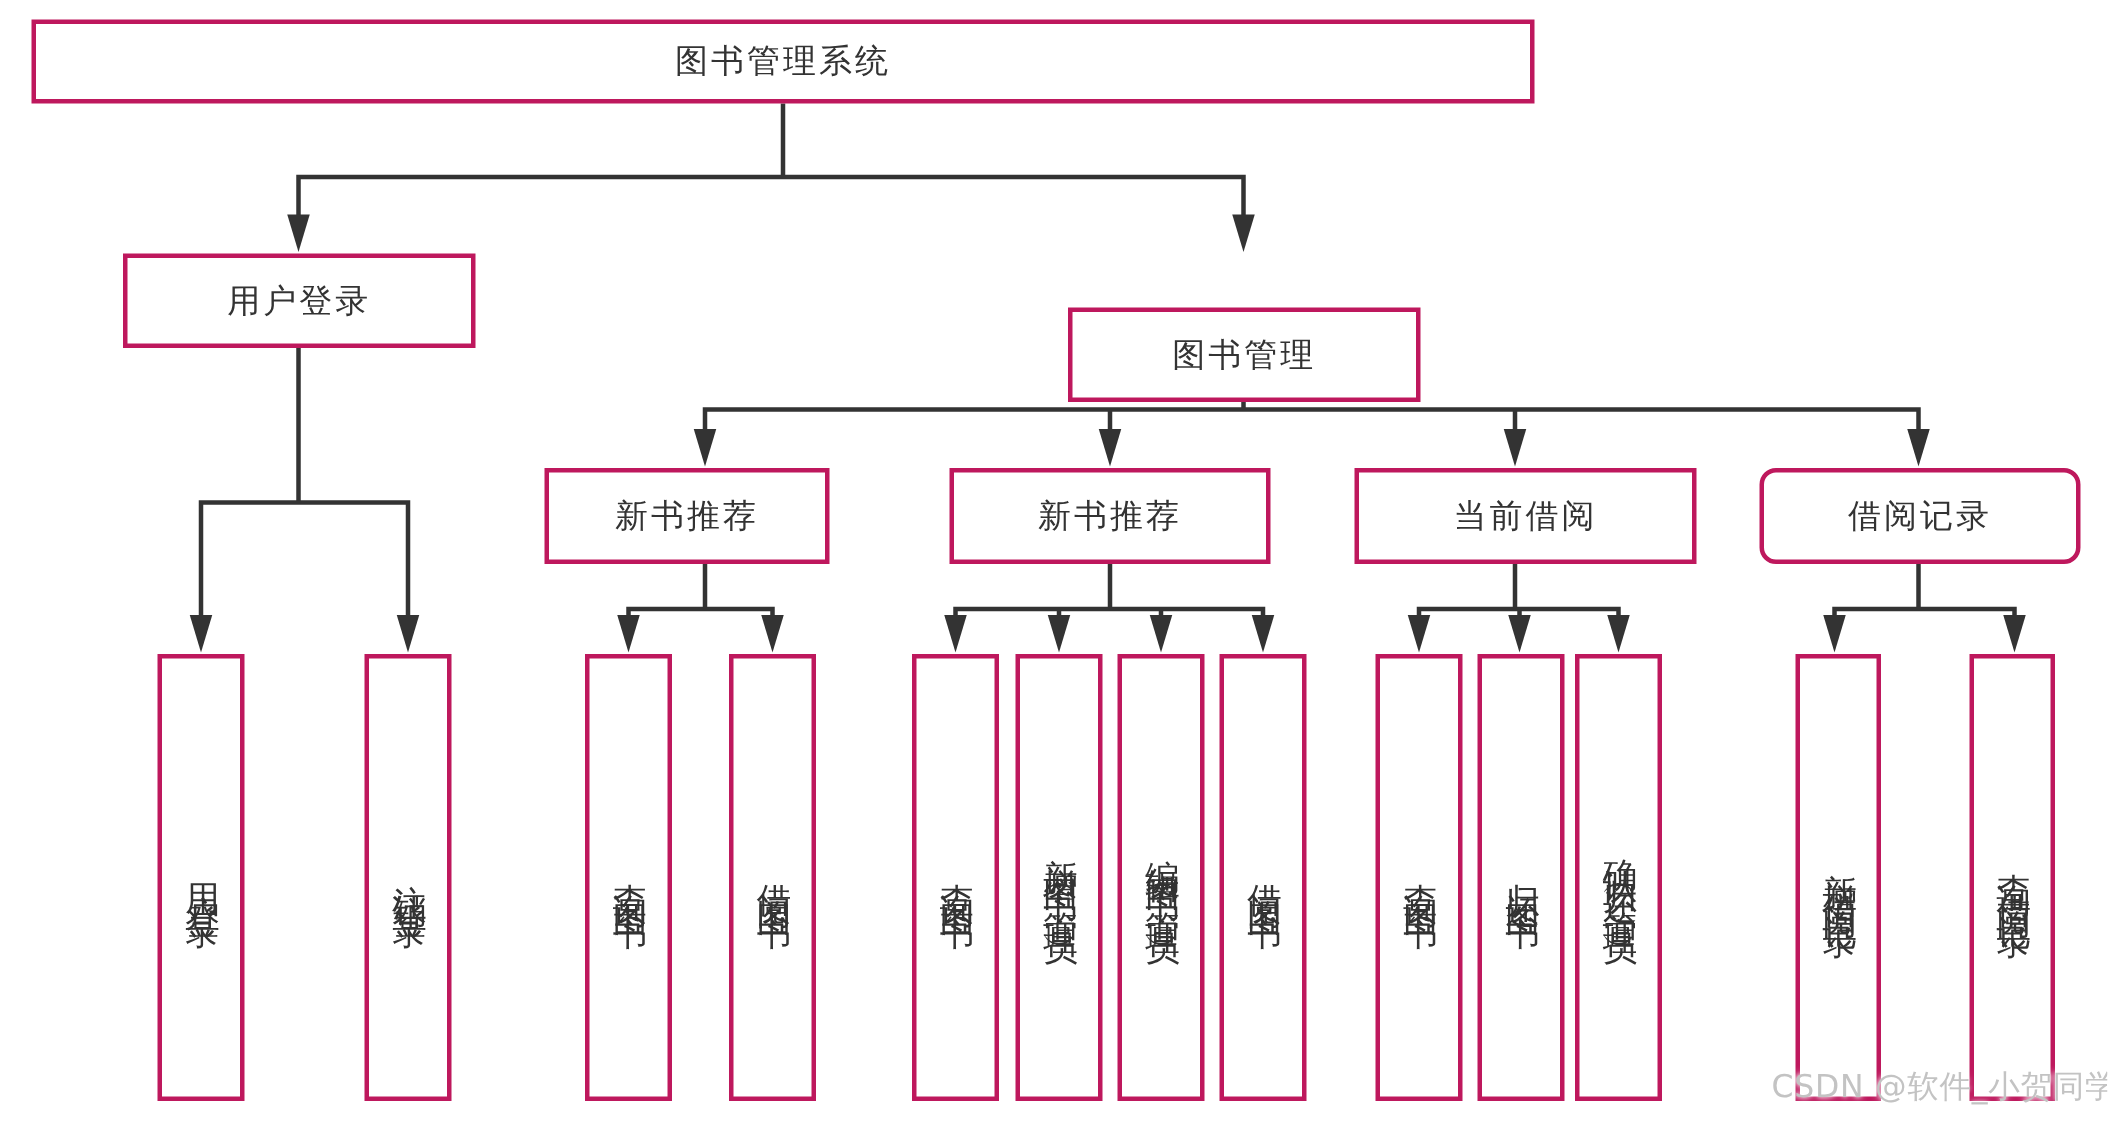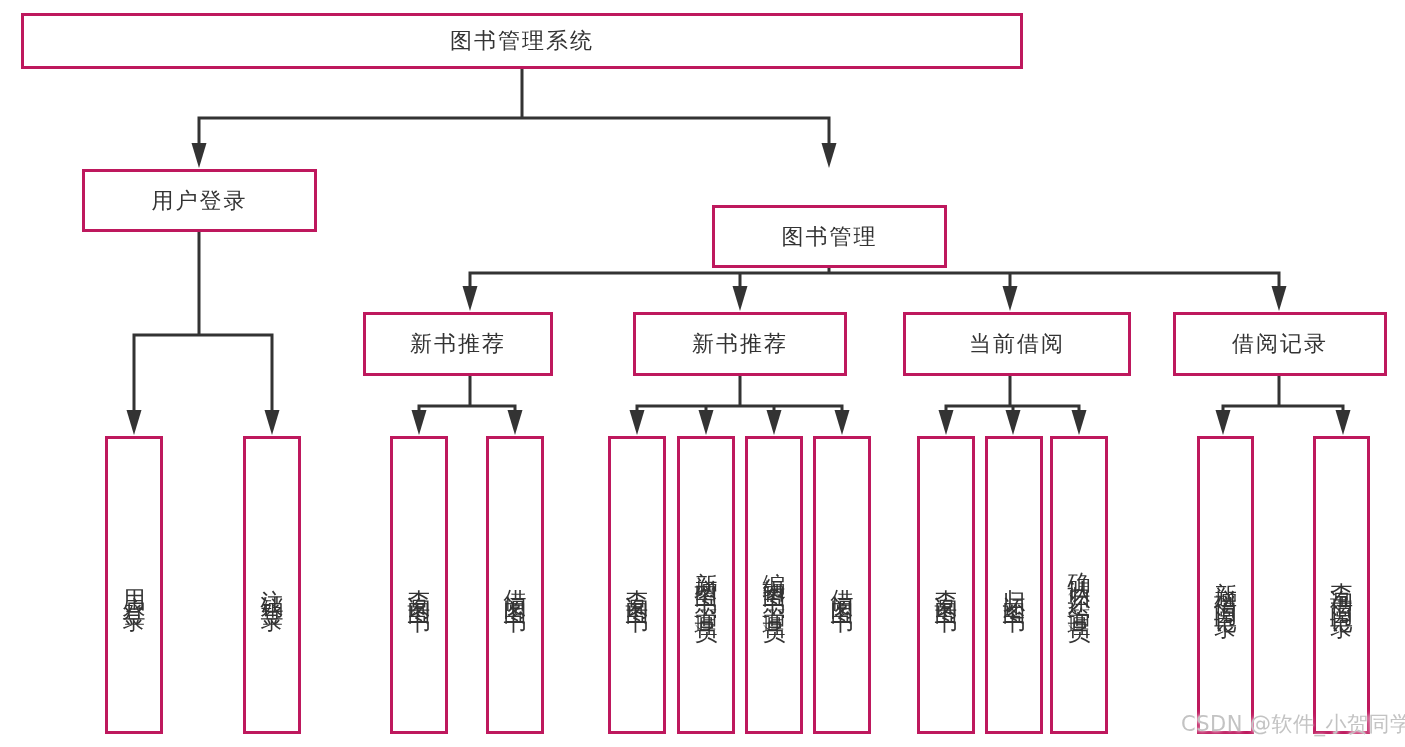--- a/index.html
+++ b/index.html
@@ -117,21 +117,21 @@
   </svg>
 
   <div class="node h" style="left:21px; top:13px; width:1002px; height:56px;">图书管理系统</div>
 
   <div class="node h" style="left:82px; top:169px; width:235px; height:63px;">用户登录</div>
   <div class="node h" style="left:712px; top:169px; width:235px; height:63px;margin-top:36px;">图书管理</div>
 
   <div class="node h" style="left:363px; top:312px; width:190px; height:64px;">新书推荐</div>
   <div class="node h" style="left:633px; top:312px; width:214px; height:64px;">新书推荐</div>
   <div class="node h" style="left:903px; top:312px; width:228px; height:64px;">当前借阅</div>
-  <div class="node h" style="left:1173px; top:312px; width:214px; height:64px;">借阅记录</div>
+  <div class="node h" style="left:1173px; top:312px; width:214px; height:64px;border-radius:11px;">借阅记录</div>
 
   <div class="node v" style="left:105px; top:436px; width:58px; height:298px;">用户登录</div>
   <div class="node v" style="left:243px; top:436px; width:58px; height:298px;">注销登录</div>
 
   <div class="node v" style="left:390px; top:436px; width:58px; height:298px;">查询图书</div>
   <div class="node v" style="left:486px; top:436px; width:58px; height:298px;">借阅图书</div>
 
   <div class="node v" style="left:608px; top:436px; width:58px; height:298px;">查询图书</div>
   <div class="node v" style="left:677px; top:436px; width:58px; height:298px;">新增图书（管理员）</div>
   <div class="node v" style="left:745px; top:436px; width:58px; height:298px;">编辑图书（管理员）</div>

